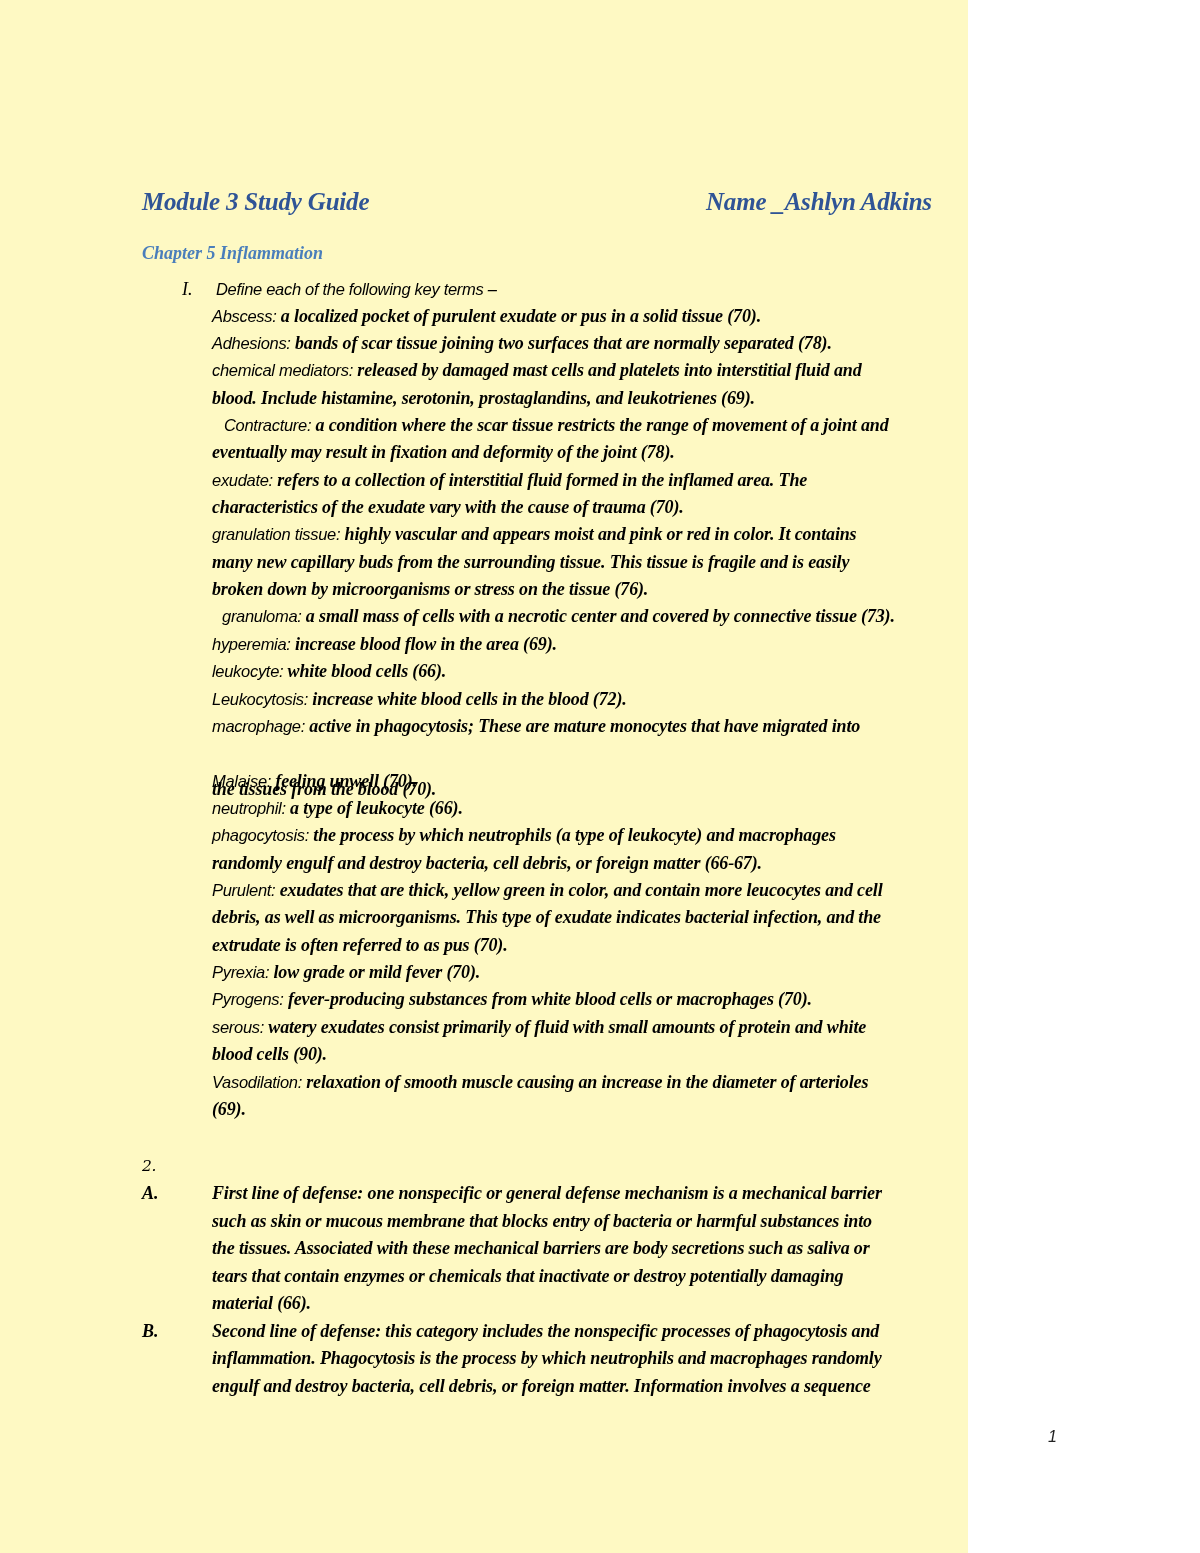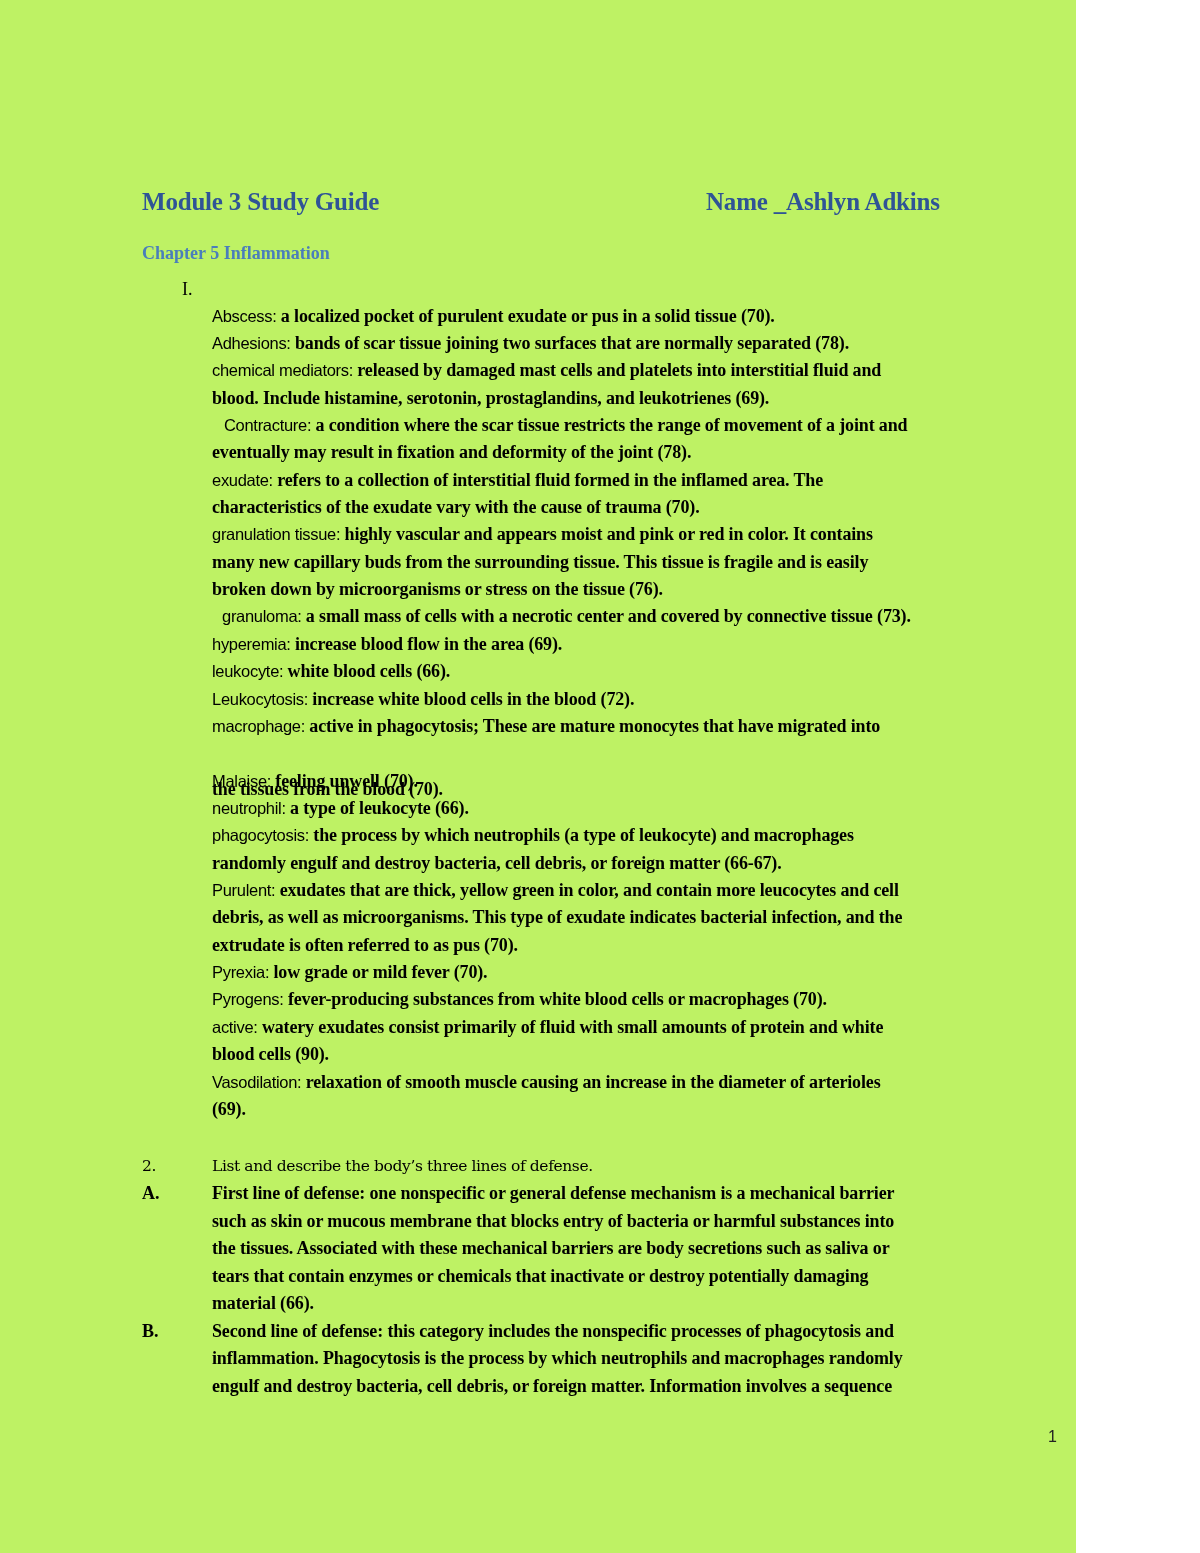--- a/index.html
+++ b/index.html
@@ -1,18 +1,18 @@
 <!DOCTYPE html>
 <html><head>
   <meta charset="utf-8">
   <style>
     html, body { margin: 0; padding: 0; background: #ffffff; }
     body { width: 1200px; height: 1553px; position: relative; overflow: hidden;
            font-family: "Liberation Serif", "DejaVu Serif", serif; color: #000; }
-    .page { position: absolute; left: 0; top: 0; width: 1076px; height: 1553px; background: #bef264; }
+    .page { position: absolute; left: 0; top: 0; width: 968px; height: 1553px; background: #fef9c3; font-style: italic; }
     .title-row { position: absolute; top: 188px; left: 142px; width: 900px; height: 36px; }
     .title { position: absolute; top: 0; font-size: 25px; font-weight: bold; color: #2F5496; letter-spacing: -0.2px; white-space: nowrap; }
     .title.left { left: 0; }
     .title.right { left: 564px; }
     .chapter { position: absolute; top: 243px; left: 142px; font-size: 18px; font-weight: bold; color: #4A7EBB; white-space: nowrap; }
     .line { position: absolute; font-size: 18px; line-height: 27px; white-space: nowrap; letter-spacing: -0.15px; }
     .term { font-weight: normal; font-family: "Liberation Sans", "DejaVu Sans", sans-serif; font-size: 16.5px; letter-spacing: -0.3px; }
     .def { font-weight: bold; }
     .marker { position: absolute; font-size: 18px; line-height: 27px; }
     .marker.bold { font-weight: bold; }
@@ -26,20 +26,23 @@
 <div class="page">
 
   <div class="title-row">
     <div class="title left">Module 3 Study Guide</div>
     <div class="title right">Name _Ashlyn Adkins</div>
   </div>
 
   <div class="chapter">Chapter 5 Inflammation</div>
 
   <div class="marker q" style="left:182px; top:276px;">I.</div>
+  <div class="line q" style="left:216px; top:276px; font-size:17px;">
+    <span class="term" style="font-family:'Liberation Sans',sans-serif;">Define each of the following key terms –</span>
+  </div>
 
   <div id="terms">
     <div class="line" style="left:212px; top:303px;"><span class="term">Abscess: </span><span class="def">a localized pocket of purulent exudate or pus in a solid tissue (70).</span></div>
     <div class="line" style="left:212px; top:330px;"><span class="term">Adhesions: </span><span class="def">bands of scar tissue joining two surfaces that are normally separated (78).</span></div>
     <div class="line" style="left:212px; top:357px;"><span class="term">chemical mediators: </span><span class="def">released by damaged mast cells and platelets into interstitial fluid and</span></div>
     <div class="line" style="left:212px; top:385px;"><span class="term"></span><span class="def">blood. Include histamine, serotonin, prostaglandins, and leukotrienes (69).</span></div>
     <div class="line" style="left:224px; top:412px;"><span class="term">Contracture: </span><span class="def">a condition where the scar tissue restricts the range of movement of a joint and</span></div>
     <div class="line" style="left:212px; top:439px;"><span class="term"></span><span class="def">eventually may result in fixation and deformity of the joint (78).</span></div>
     <div class="line" style="left:212px; top:467px;"><span class="term">exudate: </span><span class="def">refers to a collection of interstitial fluid formed in the inflamed area. The</span></div>
     <div class="line" style="left:212px; top:494px;"><span class="term"></span><span class="def">characteristics of the exudate vary with the cause of trauma (70).</span></div>
@@ -54,28 +57,27 @@
     <div class="line" style="left:212px; top:740px;margin-top:36px;"><span class="term"></span><span class="def">the tissues from the blood (70).</span></div>
     <div class="line" style="left:212px; top:768px;"><span class="term">Malaise: </span><span class="def">feeling unwell (70).</span></div>
     <div class="line" style="left:212px; top:795px;"><span class="term">neutrophil: </span><span class="def">a type of leukocyte (66).</span></div>
     <div class="line" style="left:212px; top:822px;"><span class="term">phagocytosis: </span><span class="def">the process by which neutrophils (a type of leukocyte) and macrophages</span></div>
     <div class="line" style="left:212px; top:850px;"><span class="term"></span><span class="def">randomly engulf and destroy bacteria, cell debris, or foreign matter (66-67).</span></div>
     <div class="line" style="left:212px; top:877px;"><span class="term">Purulent: </span><span class="def">exudates that are thick, yellow green in color, and contain more leucocytes and cell</span></div>
     <div class="line" style="left:212px; top:904px;"><span class="term"></span><span class="def">debris, as well as microorganisms. This type of exudate indicates bacterial infection, and the</span></div>
     <div class="line" style="left:212px; top:932px;"><span class="term"></span><span class="def">extrudate is often referred to as pus (70).</span></div>
     <div class="line" style="left:212px; top:959px;"><span class="term">Pyrexia: </span><span class="def">low grade or mild fever (70).</span></div>
     <div class="line" style="left:212px; top:986px;"><span class="term">Pyrogens: </span><span class="def">fever-producing substances from white blood cells or macrophages (70).</span></div>
-    <div class="line" style="left:212px; top:1014px;"><span class="term">active: </span><span class="def">watery exudates consist primarily of fluid with small amounts of protein and white</span></div>
+    <div class="line" style="left:212px; top:1014px;"><span class="term">serous: </span><span class="def">watery exudates consist primarily of fluid with small amounts of protein and white</span></div>
     <div class="line" style="left:212px; top:1041px;"><span class="term"></span><span class="def">blood cells (90).</span></div>
     <div class="line" style="left:212px; top:1069px;"><span class="term">Vasodilation: </span><span class="def">relaxation of smooth muscle causing an increase in the diameter of arterioles</span></div>
     <div class="line" style="left:212px; top:1096px;"><span class="term"></span><span class="def">(69).</span></div>
   </div>
 
   <div class="marker q-light" style="left:142px; top:1153px;">2.</div>
-  <div class="line q-light" style="left:212px; top:1153px;">List and describe the body’s three lines of defense.</div>
 
   <div>
     <div class="marker bold" style="left:142px; top:1180px;">A.</div>
     <div class="line def" style="left:212px; top:1180px;">First line of defense: one nonspecific or general defense mechanism is a mechanical barrier</div>
     <div class="line def" style="left:212px; top:1208px;">such as skin or mucous membrane that blocks entry of bacteria or harmful substances into</div>
     <div class="line def" style="left:212px; top:1235px;">the tissues. Associated with these mechanical barriers are body secretions such as saliva or</div>
     <div class="line def" style="left:212px; top:1263px;">tears that contain enzymes or chemicals that inactivate or destroy potentially damaging</div>
     <div class="line def" style="left:212px; top:1290px;">material (66).</div>
   </div>
 

